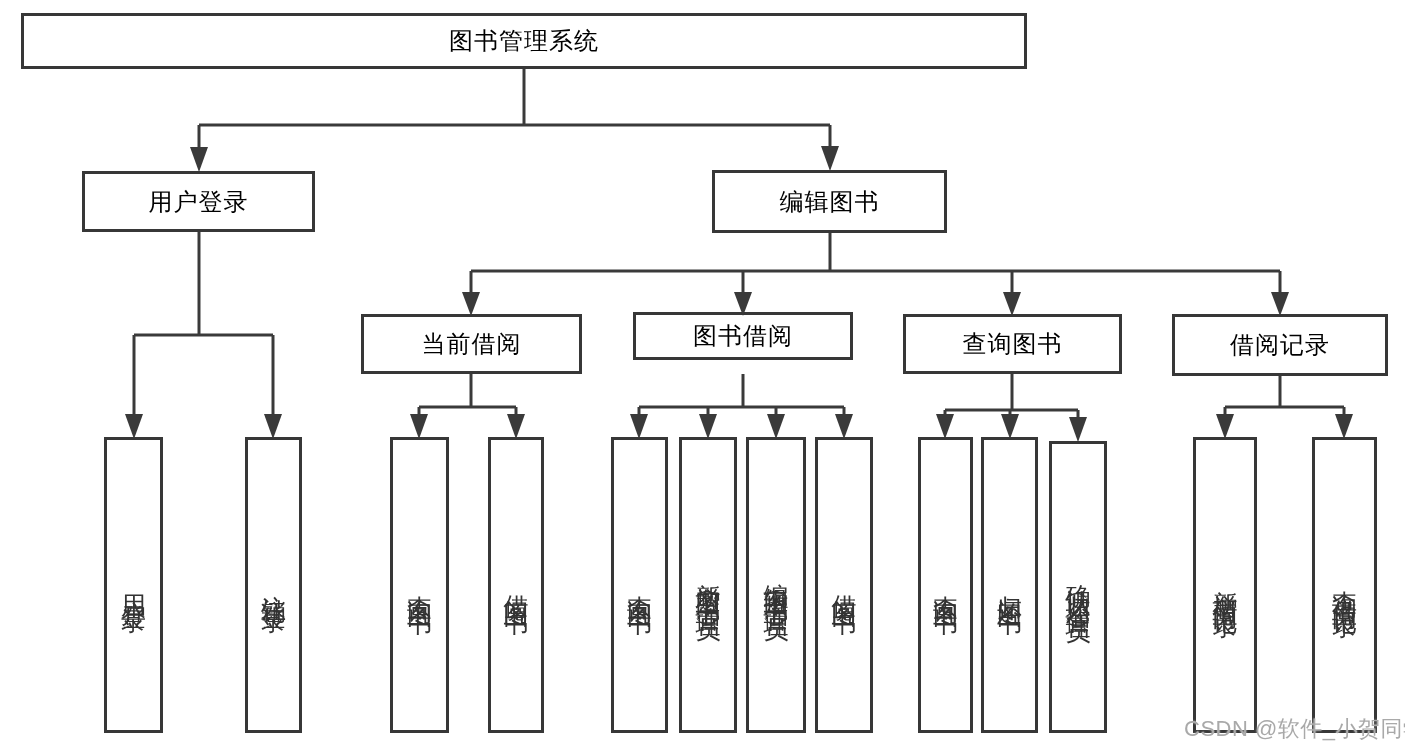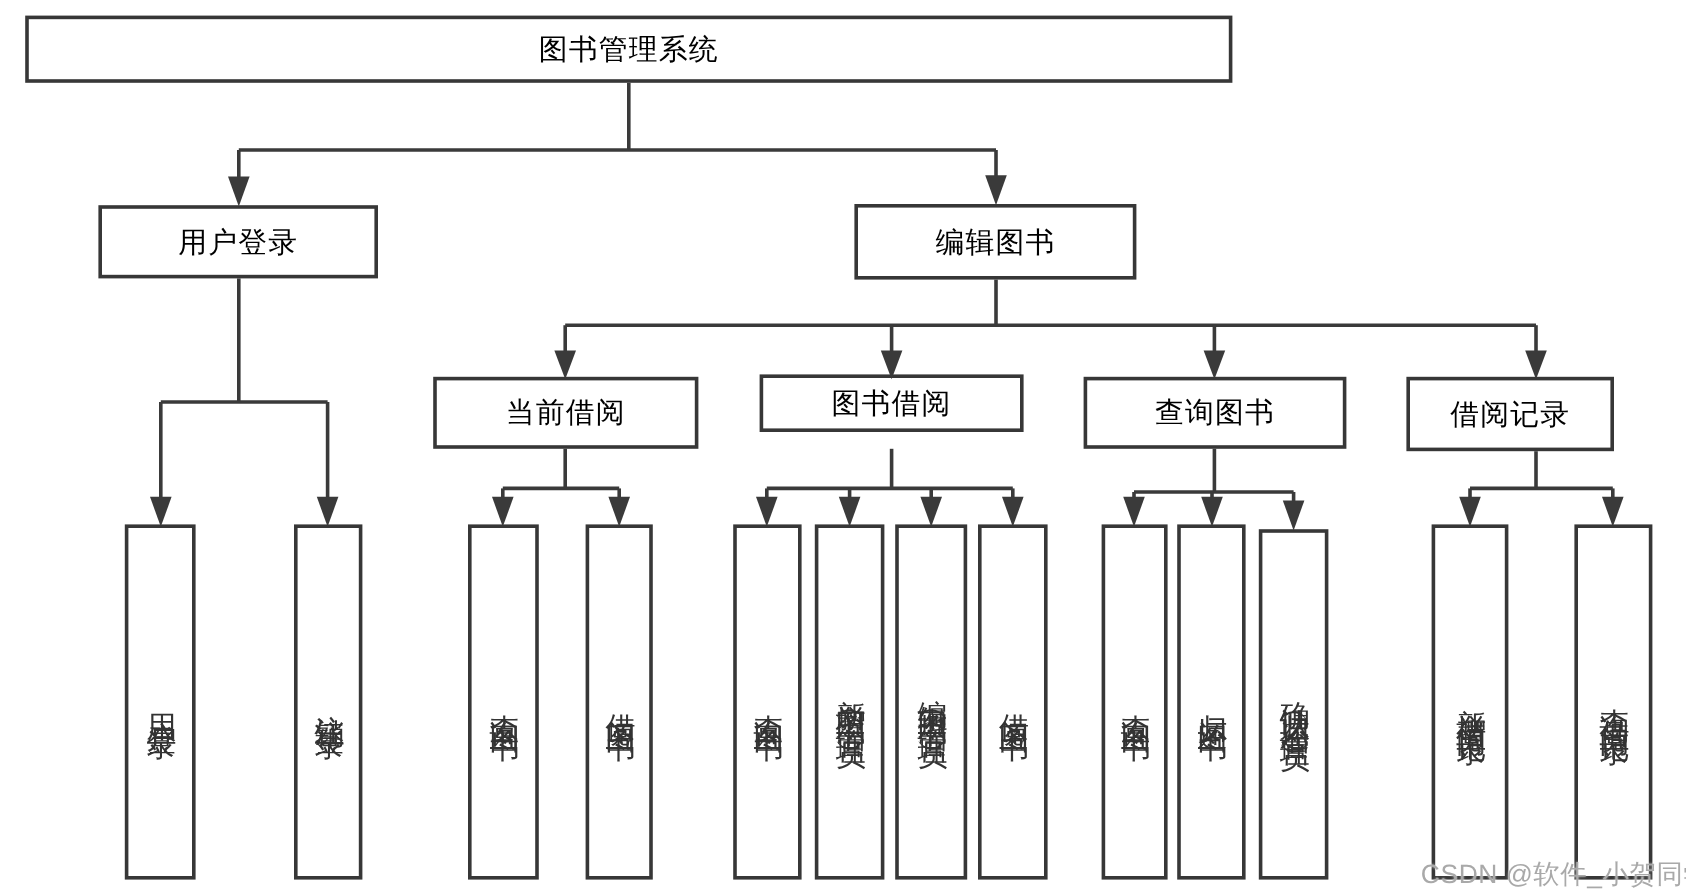--- a/index.html
+++ b/index.html
@@ -19,21 +19,21 @@
     font-size:25px; letter-spacing:5px; line-height:1;
     color:#333333; white-space:nowrap;
   }
   
   #n-root           { left:21px;   top:13px;  width:1006px; height:56px; }
   #n-user-login     { left:82px;   top:171px; width:233px;  height:61px; }
   #n-book-mgmt      { left:712px;  top:170px; width:235px;  height:63px; }
   #n-new-book       { left:361px;  top:314px; width:221px;  height:60px; }
   #n-book-borrow    { left:633px;  top:312px; width:220px;  height:48px; }
   #n-current-borrow { left:903px;  top:314px; width:219px;  height:60px; }
-  #n-borrow-record  { left:1172px; top:314px; width:173px;  height:62px; }
+  #n-borrow-record  { left:1172px; top:314px; width:216px;  height:62px; }
   
   .leaf { top:437px; height:296px; }
   #l-user-login     { left:104px;  width:59px; }
   #l-logout         { left:245px;  width:57px; }
   #l-query-book-1   { left:390px;  width:59px; }
   #l-borrow-book-1  { left:488px;  width:56px; }
   #l-query-book-2   { left:611px;  width:57px; }
   #l-add-book       { left:679px;  width:58px; }
   #l-edit-book      { left:746px;  width:60px; }
   #l-borrow-book-2  { left:815px;  width:58px; }

